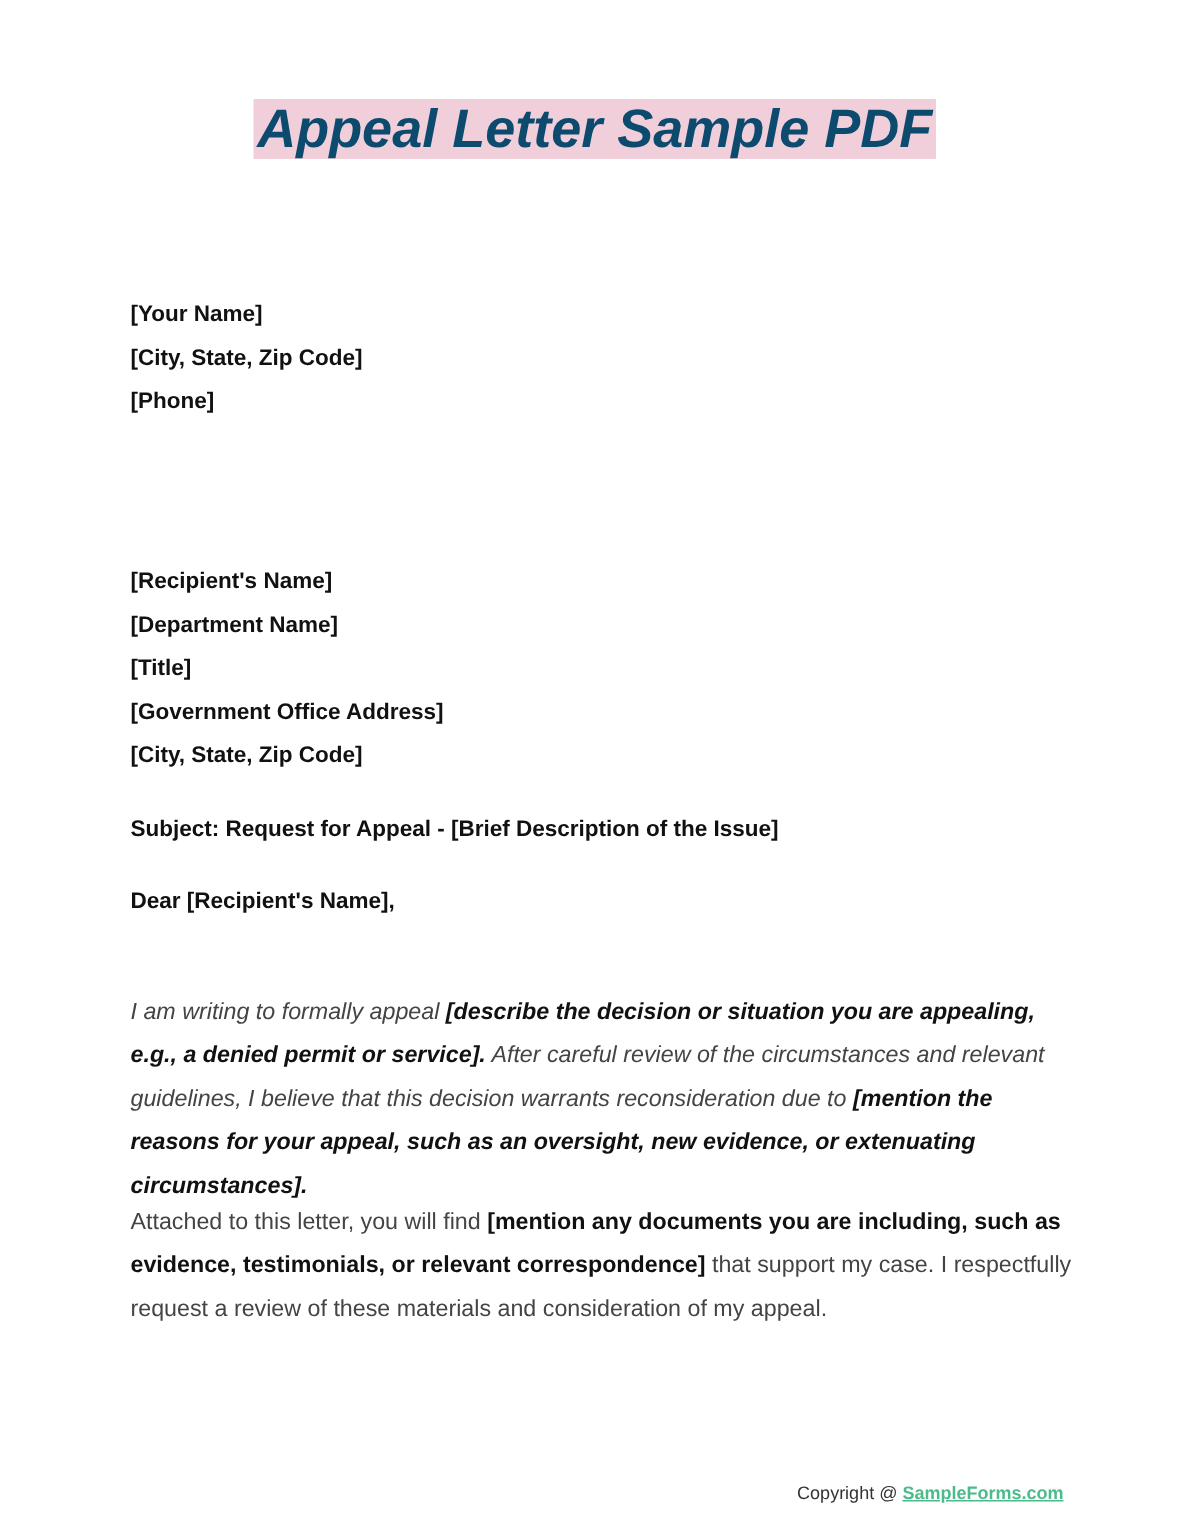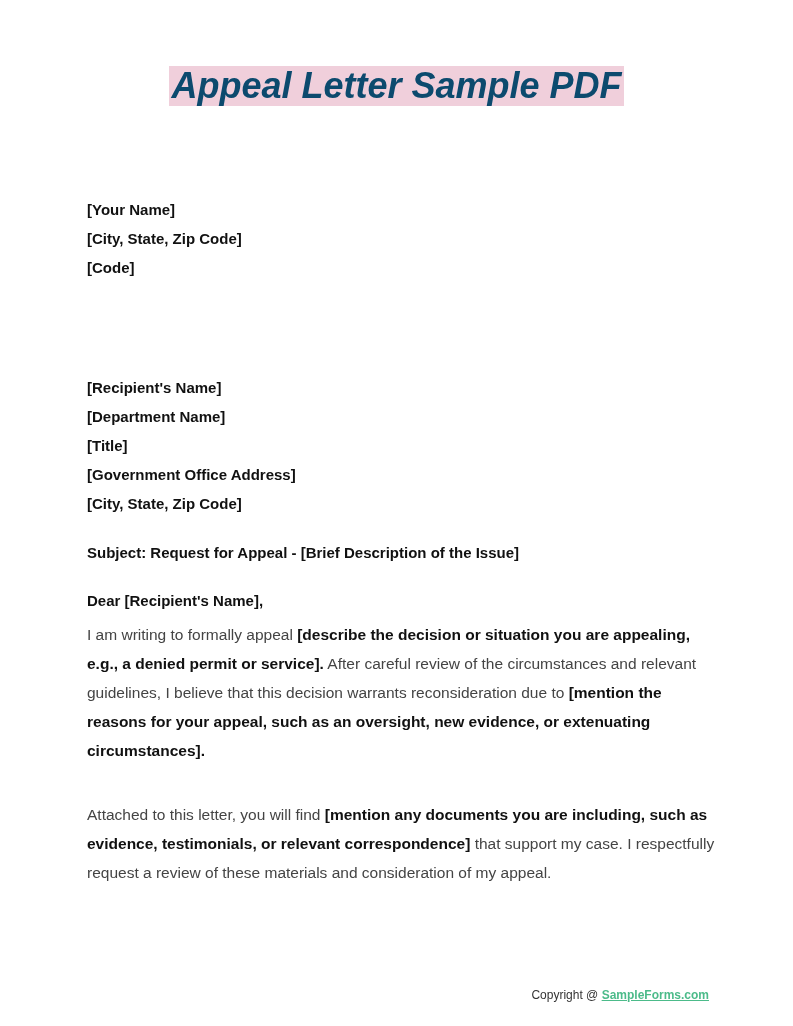--- a/index.html
+++ b/index.html
@@ -16,40 +16,40 @@
 </head>
 <body>
 
 <div class="title-wrap">
   <span class="title">Appeal Letter Sample PDF</span>
 </div>
 
 <div class="block" style="top:179px;margin-top:16px;">
   <div class="line">[Your Name]</div>
   <div class="line">[City, State, Zip Code]</div>
-  <div class="line">[Code]</div>
+  <div class="line">[Phone]</div>
 </div>
 
 <div class="block" style="top:373px;">
   <div class="line">[Recipient's Name]</div>
   <div class="line">[Department Name]</div>
   <div class="line">[Title]</div>
   <div class="line">[Government Office Address]</div>
   <div class="line">[City, State, Zip Code]</div>
 </div>
 
 <div class="block" style="top:538px;">
   <div class="line">Subject: Request for Appeal - [Brief Description of the Issue]</div>
 </div>
 
 <div class="block" style="top:586px;">
   <div class="line">Dear [Recipient's Name],</div>
 </div>
 
-<div class="block para" style="top:620px;">
+<div class="block para" style="top:660px;font-style:italic;">
   <span>I am writing to formally appeal </span><b>[describe the decision or situation you are appealing, e.g., a denied permit or service].</b><span> After careful review of the circumstances and relevant guidelines, I believe that this decision warrants reconsideration due to </span><b>[mention the reasons for your appeal, such as an oversight, new evidence, or extenuating circumstances].</b>
 </div>
 
 <div class="block para" style="top:800px;">
   <span>Attached to this letter, you will find </span><b>[mention any documents you are including, such as evidence, testimonials, or relevant correspondence]</b><span> that support my case. I respectfully request a review of these materials and consideration of my appeal.</span>
 </div>
 
 <div class="footer">
   <span>Copyright @ </span><a>SampleForms.com</a>
 </div>

